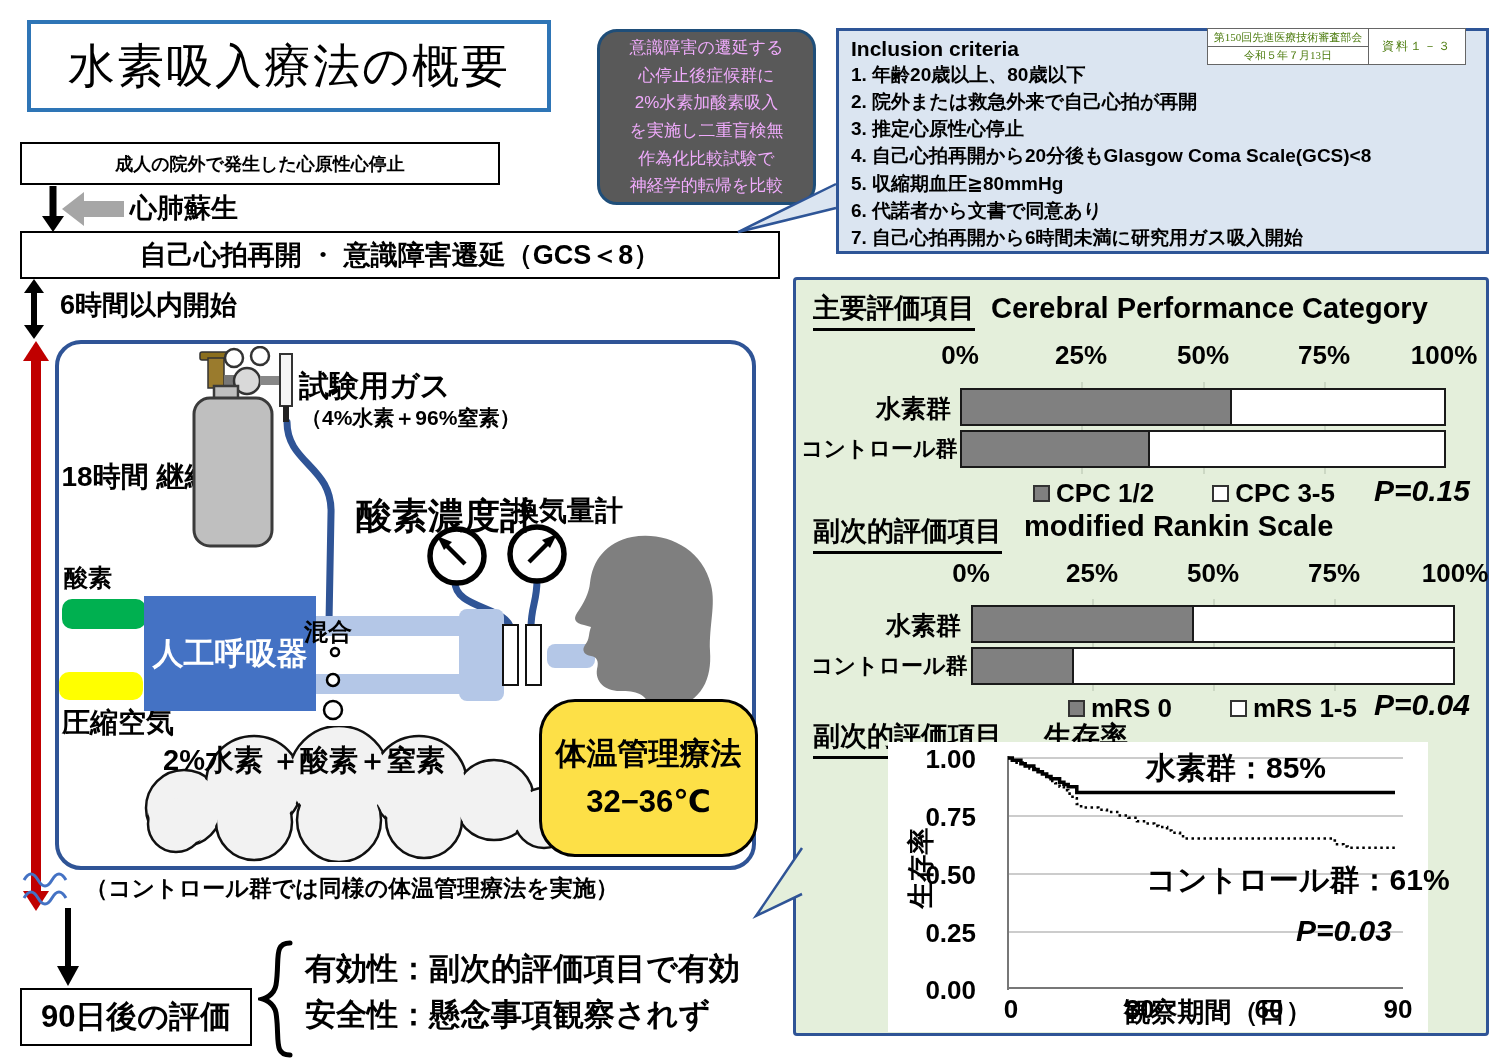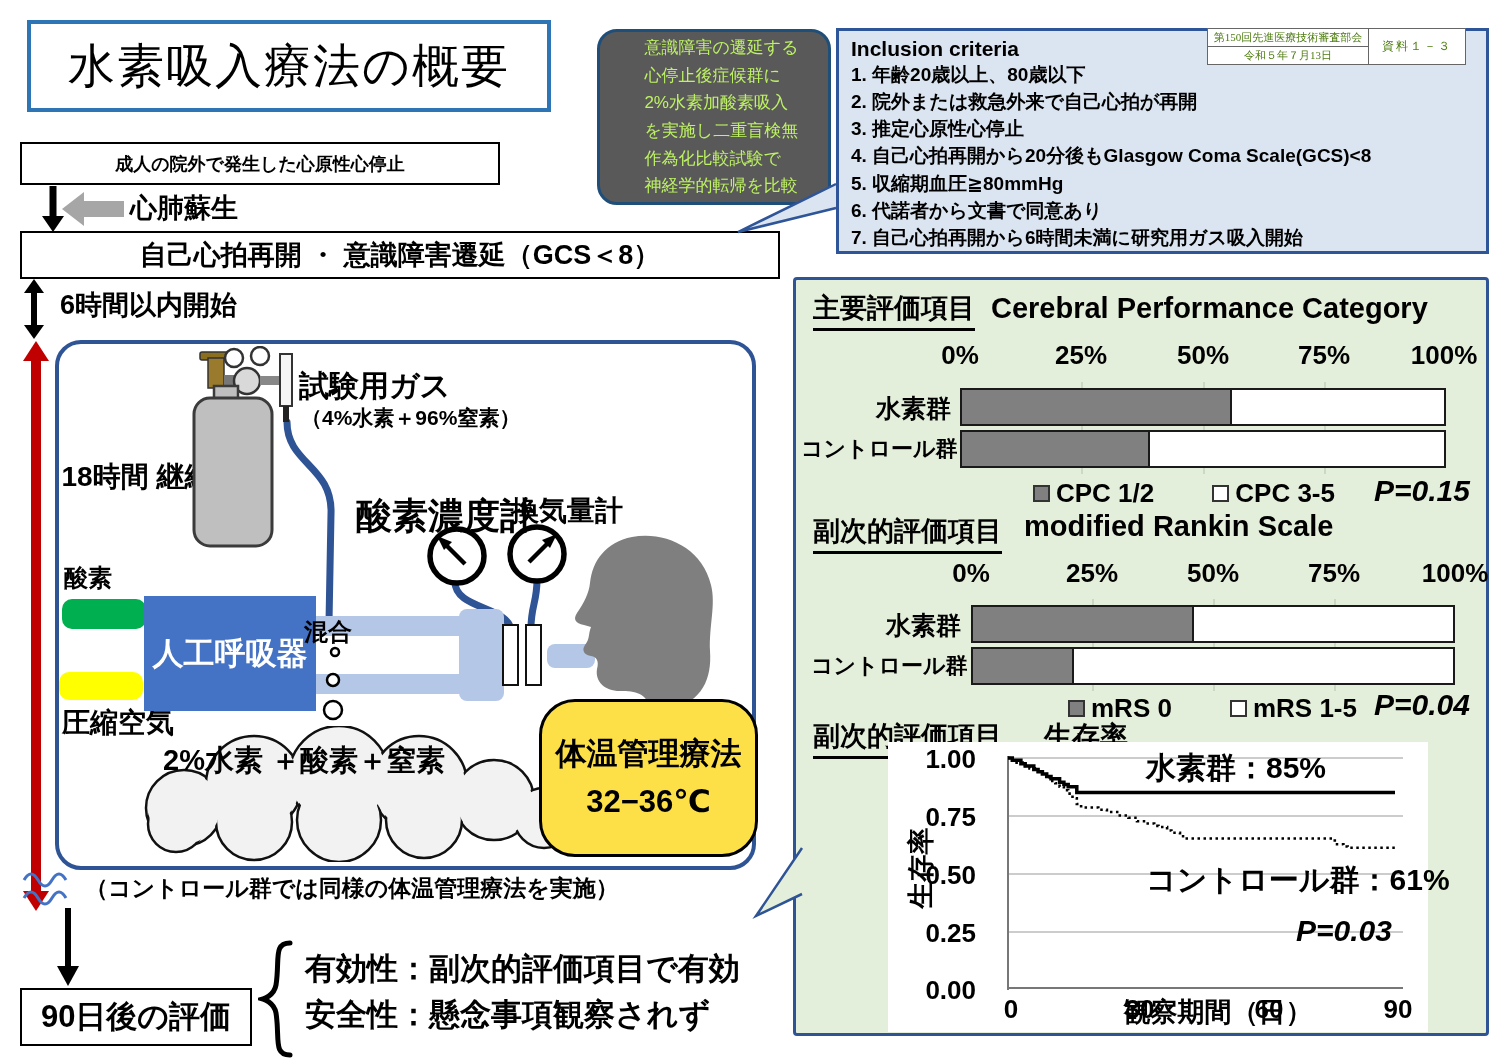--- a/index.html
+++ b/index.html
@@ -7,22 +7,22 @@
         font-family:"Liberation Sans","DejaVu Sans",sans-serif;color:#000;}
   .abs{position:absolute;}
   .pre{white-space:pre-line;}
   .ctr{display:flex;align-items:center;justify-content:center;text-align:center;}
 
   
   .title-box{left:27px;top:20px;width:516px;height:84px;border:4px solid #2e75b6;background:#fff;
              font-size:47px;font-weight:400;letter-spacing:2px;}
   
   .callout{left:597px;top:29px;width:213px;height:170px;background:#595959;border:3px solid #1f4e79;
-           border-radius:20px;color:#bef264;font-size:17px;line-height:1.62;
-           display:flex;align-items:center;justify-content:center;padding-left:15px;}
+           border-radius:20px;color:#f0abfc;font-size:17px;line-height:1.62;text-align:center;
+           display:flex;align-items:center;justify-content:center;}
   
   .incl{left:836px;top:28px;width:653px;height:226px;background:#dbe5f1;border:3px solid #2e5597;
         box-sizing:border-box;padding:6px 12px;z-index:2;}
   .incl-title{font-size:21px;font-weight:700;}
   .incl-items{font-size:19px;font-weight:700;line-height:1.43;white-space:pre-line;}
   
   .stamp{left:1207px;top:28px;display:flex;background:#fff;border:1.5px solid #666;z-index:5;
          font-family:"Liberation Serif","DejaVu Serif",serif;color:#4d7c0f;}
   .stamp-left{width:160px;border-right:1.5px solid #666;}
   .stamp-row{font-size:11px;text-align:center;padding:1px 2px;white-space:nowrap;}

